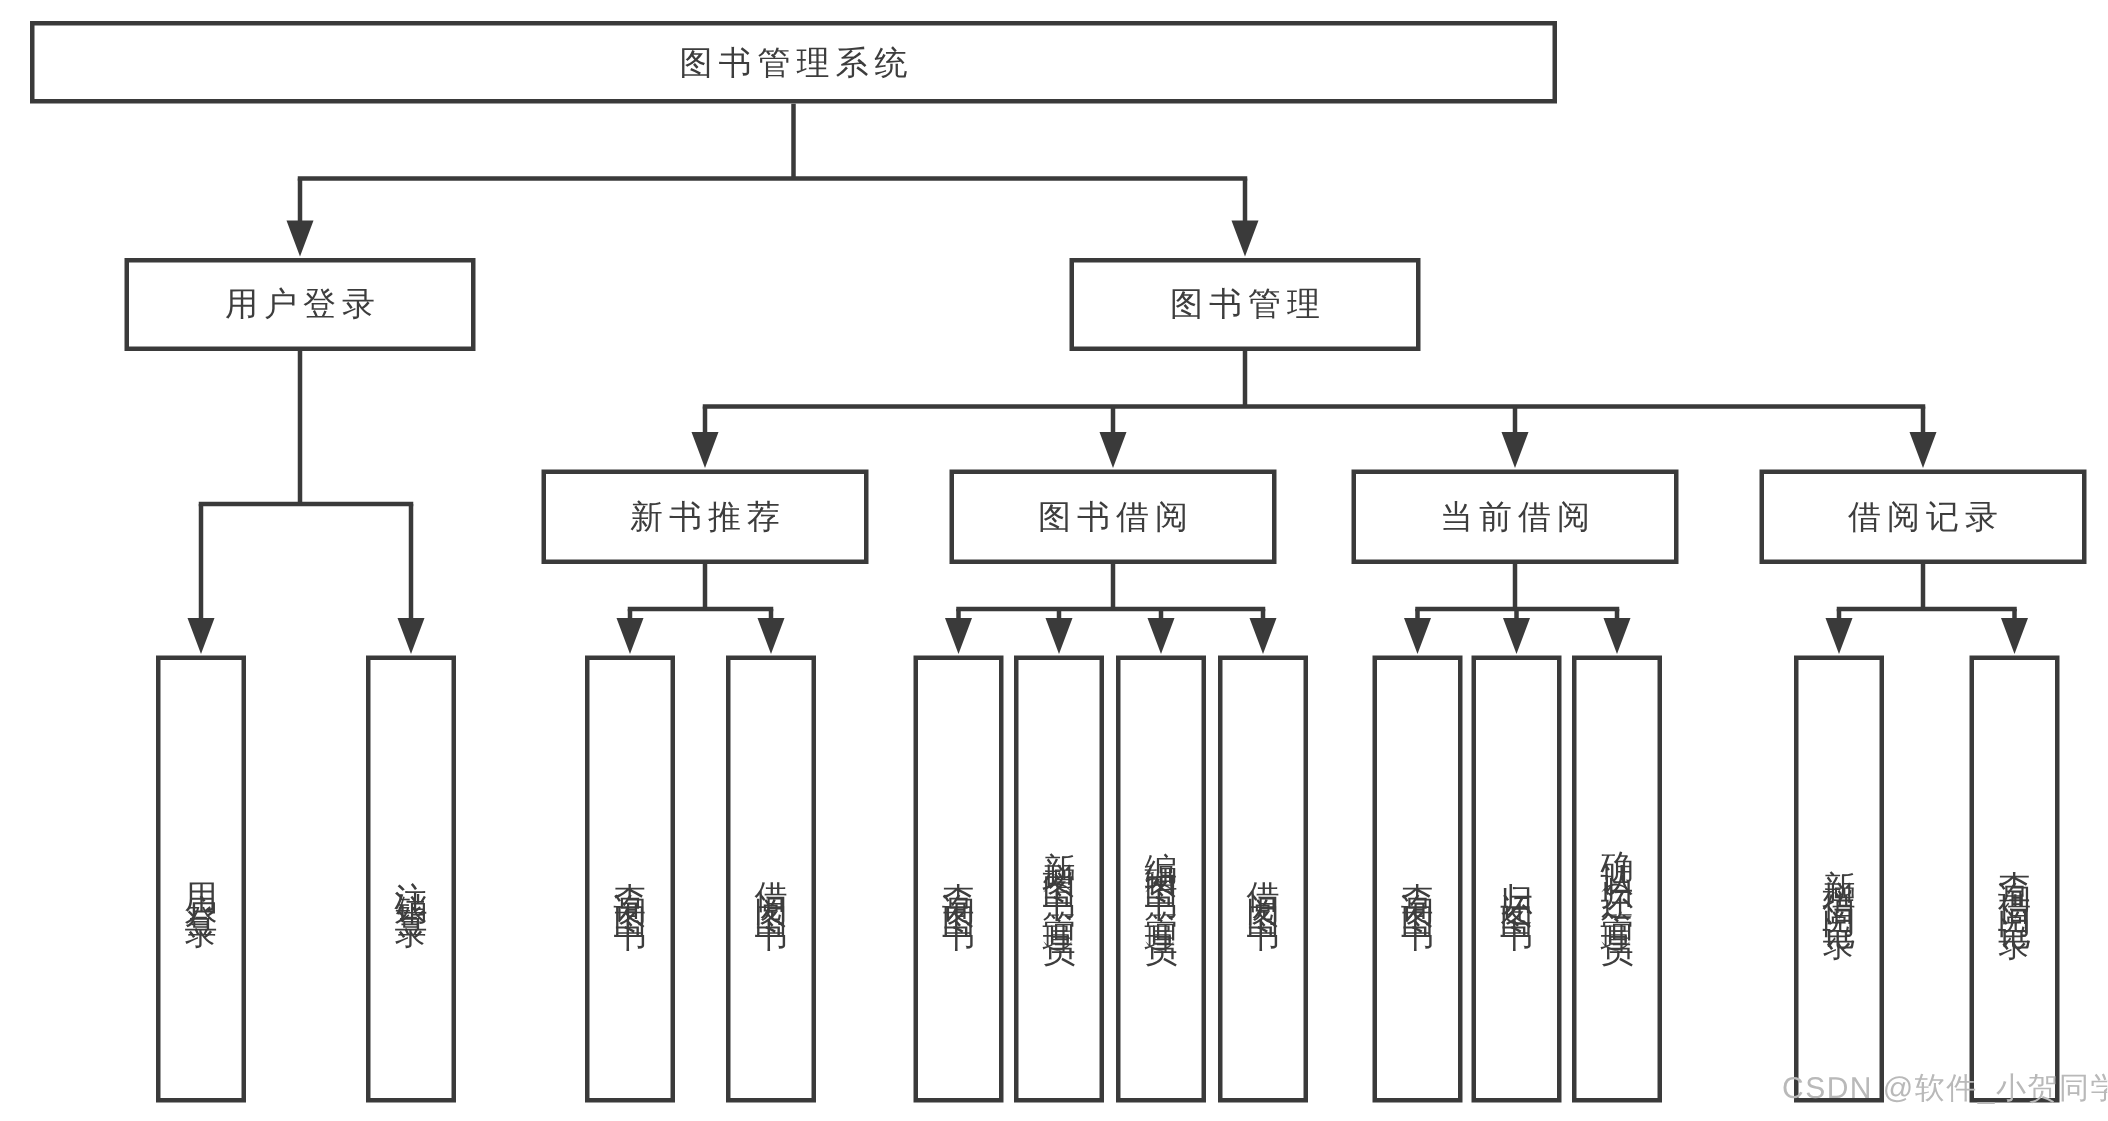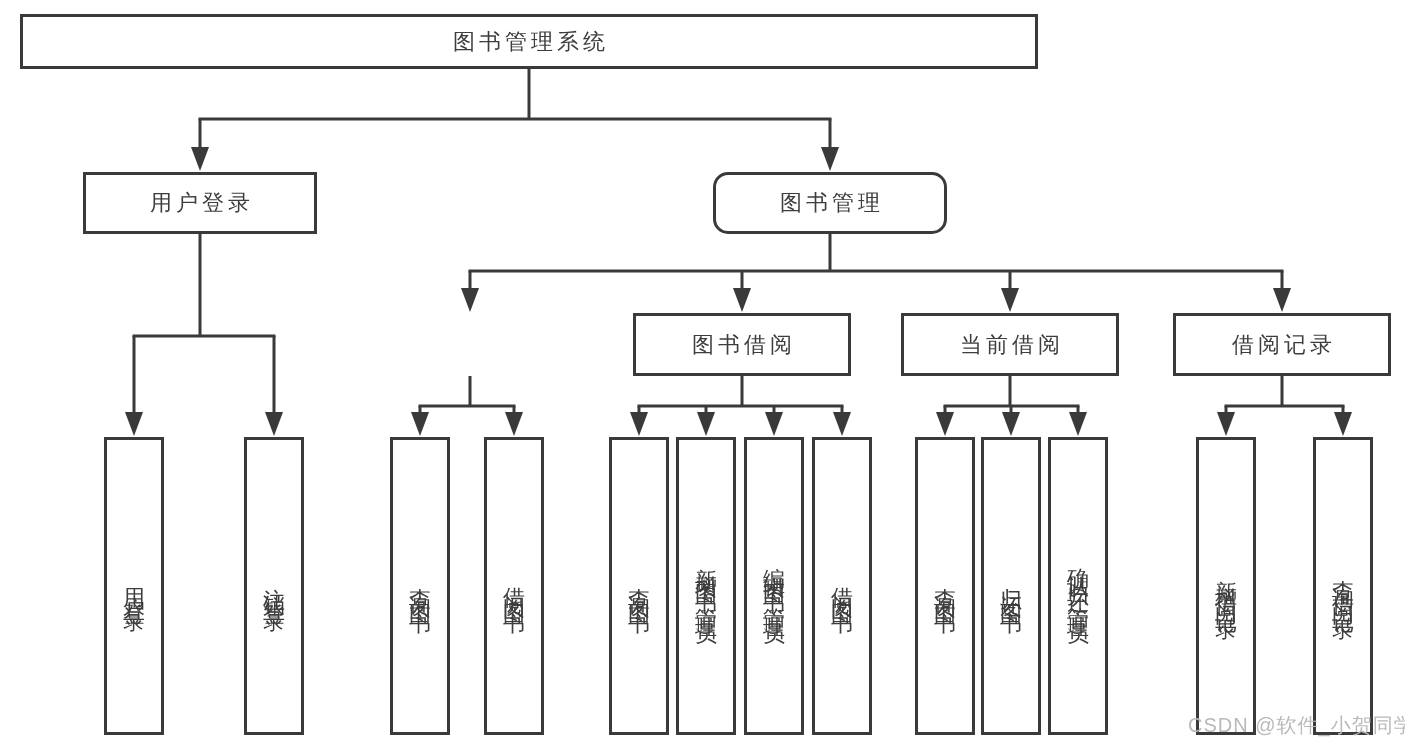--- a/index.html
+++ b/index.html
@@ -126,24 +126,27 @@
     </g>
   </svg>
 
   <div class="node root">
     <span>图书管理系统</span>
   </div>
 
   <div class="node lvl2" style="left:83px;">
     <span>用户登录</span>
   </div>
-  <div class="node lvl2" style="left:713px;border-radius:15px;">
+  <div class="node lvl2" style="left:713px;">
     <span>图书管理</span>
   </div>
 
+  <div class="node lvl3" style="left:361px;">
+    <span>新书推荐</span>
+  </div>
   <div class="node lvl3" style="left:901px;">
     <span>当前借阅</span>
   </div>
   <div class="node lvl3" style="left:633px;">
     <span>图书借阅</span>
   </div>
   <div class="node lvl3" style="left:1173px;">
     <span>借阅记录</span>
   </div>
 

